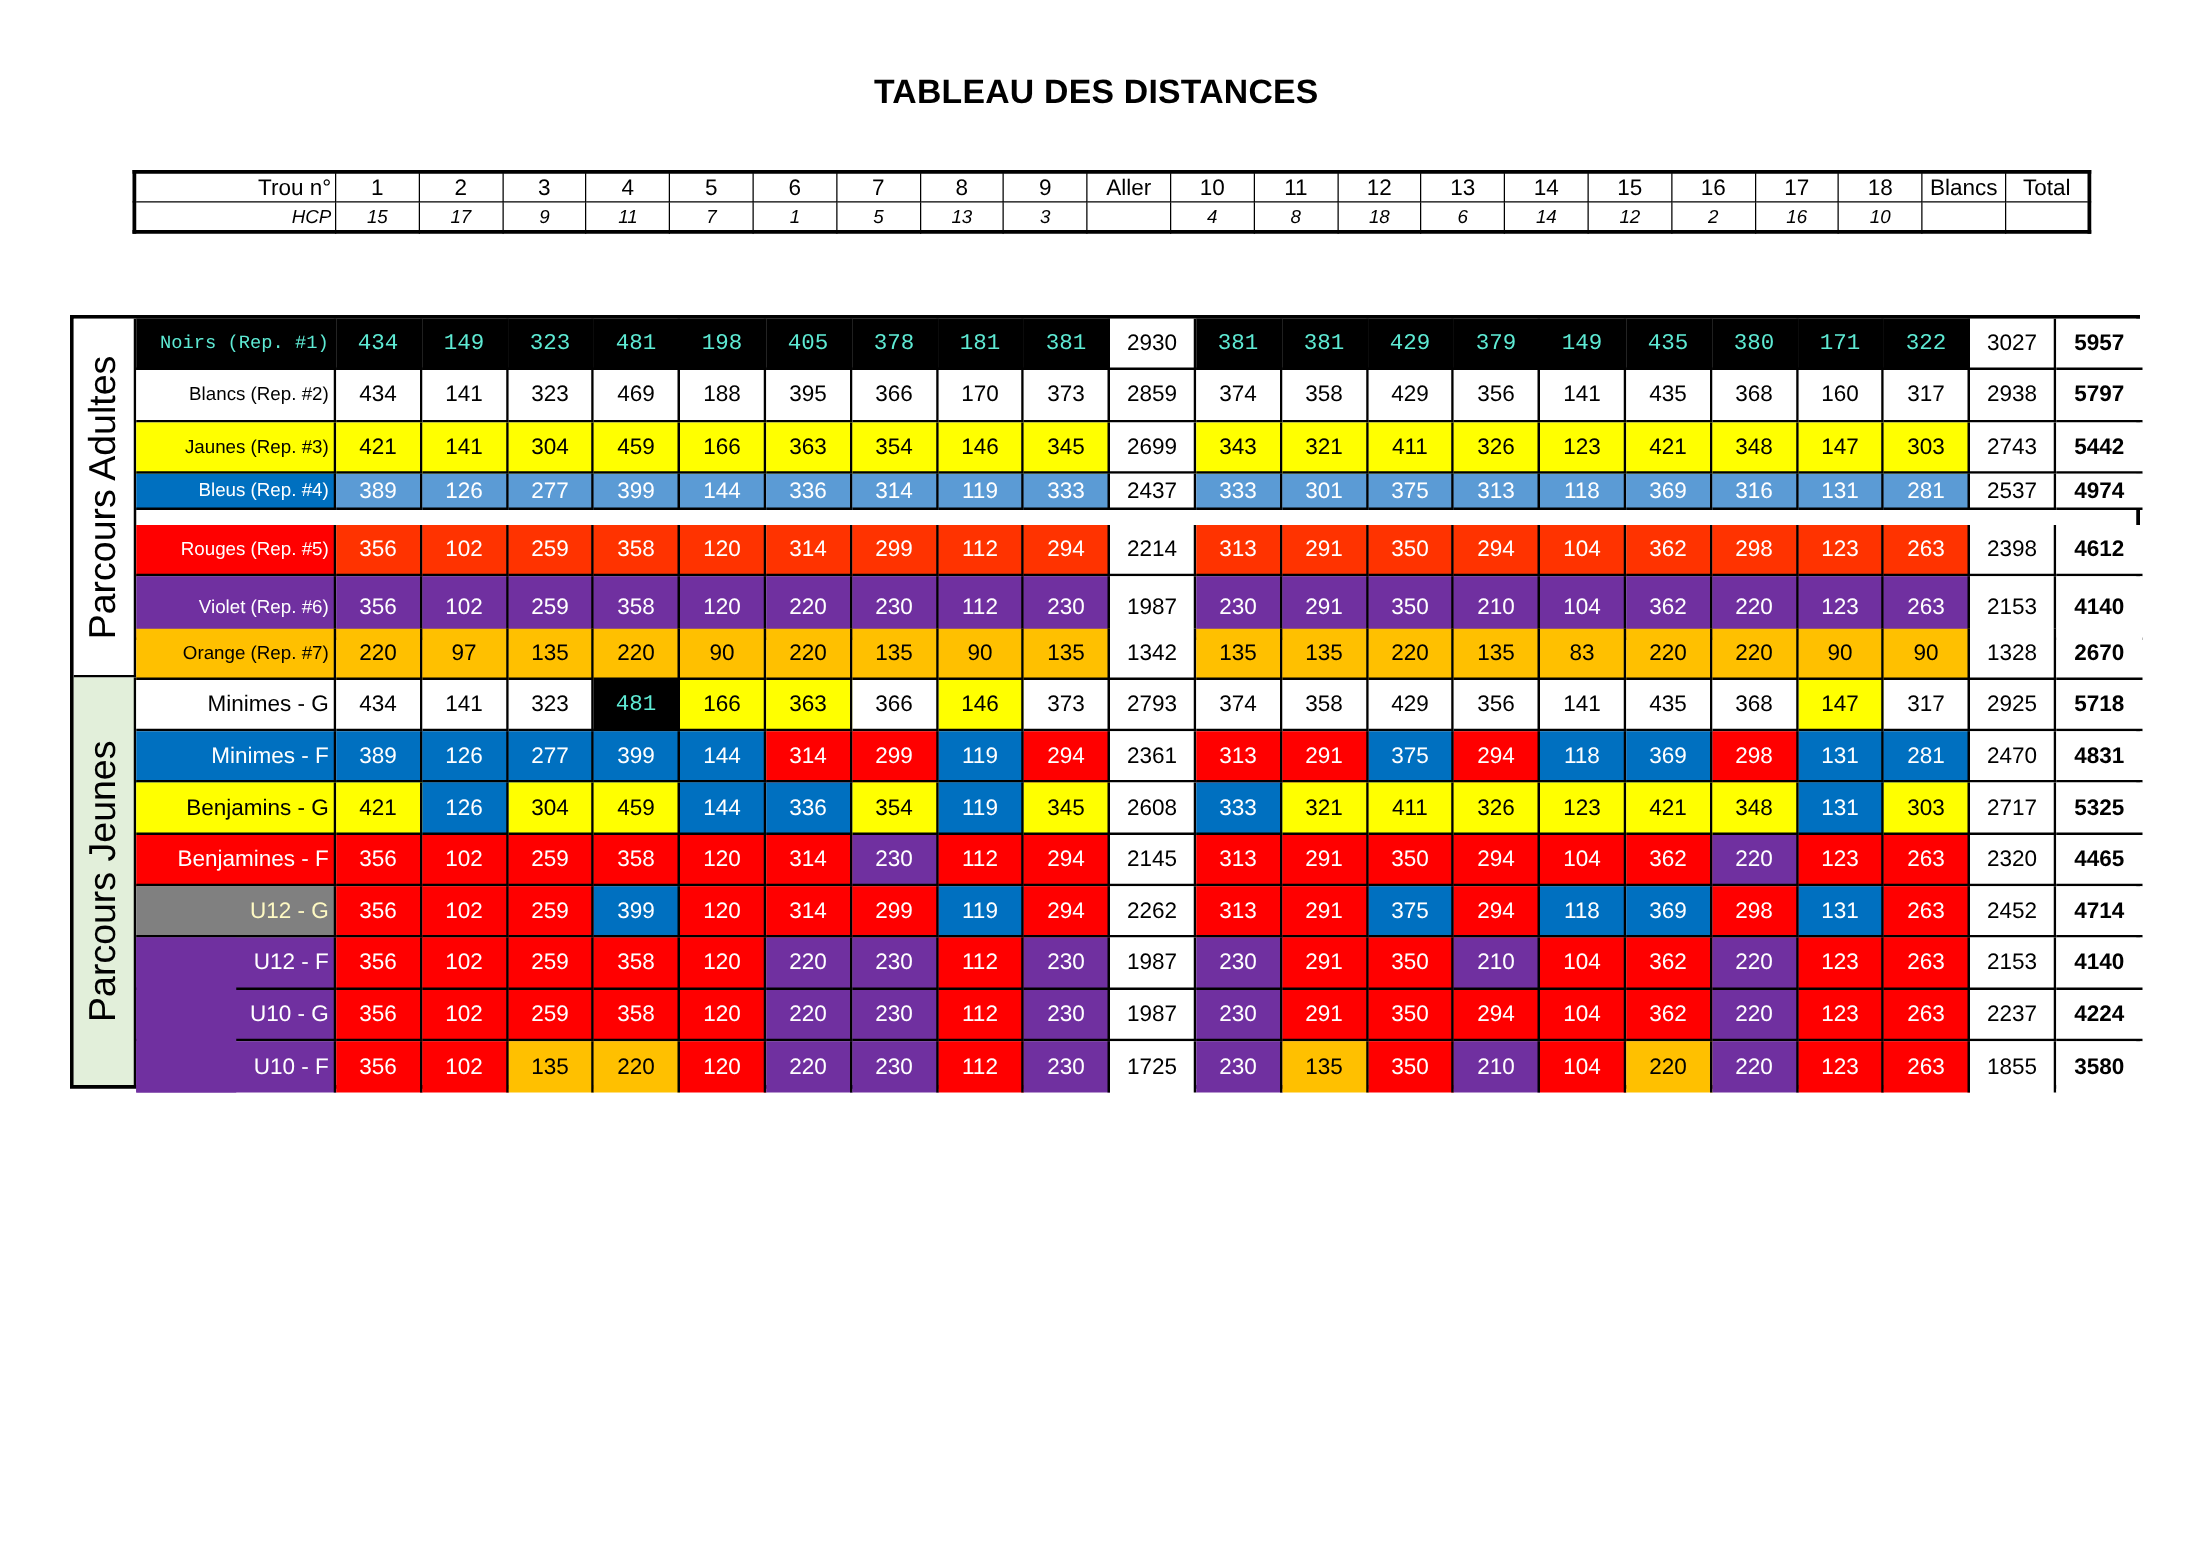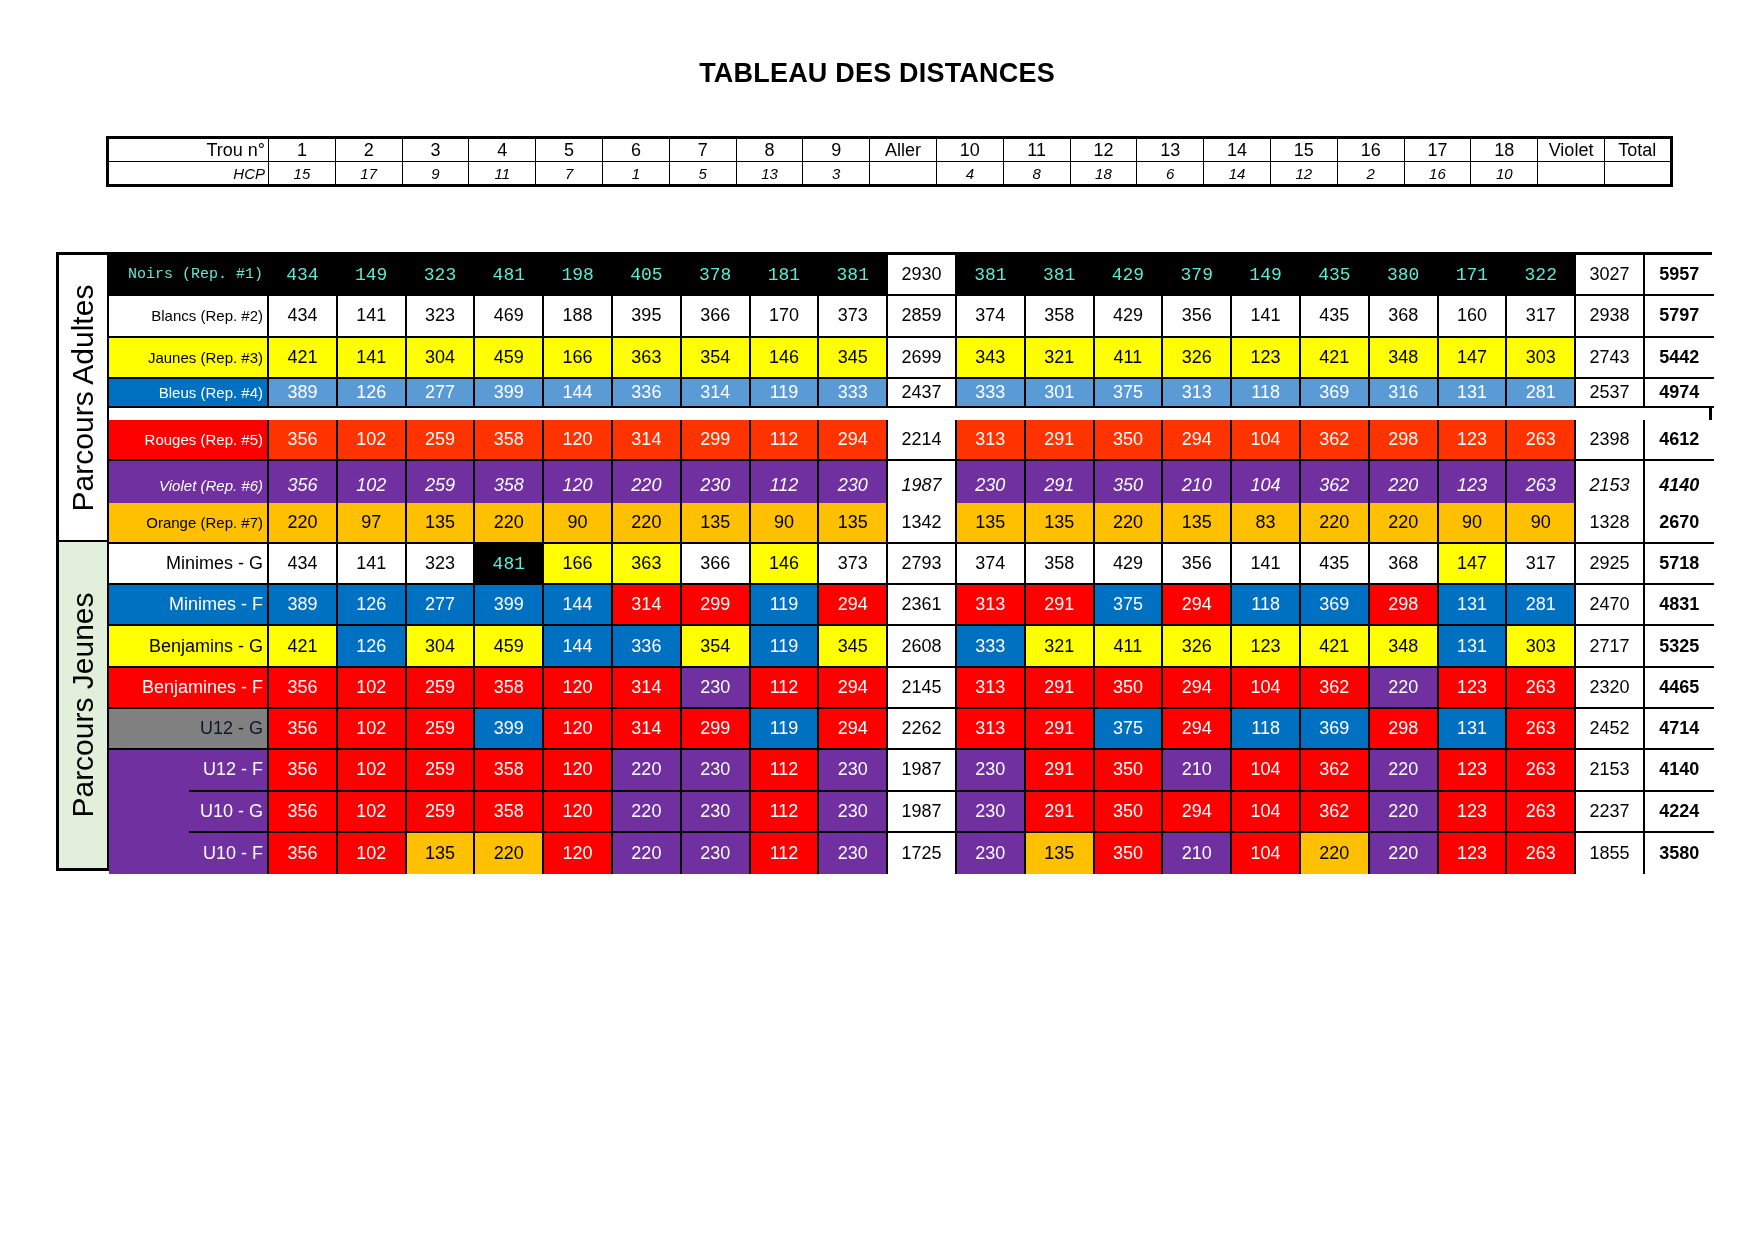--- a/index.html
+++ b/index.html
@@ -38,21 +38,21 @@
 
   .bg-k { background:#000000; color:#5eead4;font-family:Liberation Mono, monospace; }
   .bg-w { background:#ffffff; color:#000000; }
   .bg-y { background:#ffff00; color:#000000; }
   .bg-lb { background:#5b9bd5; color:#ffffff; }
   .bg-db { background:#0070c0; color:#ffffff; }
   .bg-or { background:#ff3300; color:#ffffff; }
   .bg-r { background:#ff0000; color:#ffffff; }
   .bg-p { background:#7030a0; color:#ffffff; }
   .bg-o { background:#ffc000; color:#000000; }
-  .bg-g { background:#808080; color:#0f172a; }
+  .bg-g { background:#808080; color:#fef9c3; }
   .purple-block { position:absolute; left:0; width:80px; background:#7030a0; }
 </style>
 </head>
 <body>
 
 <div class="title">TABLEAU DES DISTANCES</div>
 
 <table class="htable">
   <tbody>
       <tr class="trou" id="hrow-trou">
@@ -69,21 +69,21 @@
         <td>Aller</td>
         <td>10</td>
         <td>11</td>
         <td>12</td>
         <td>13</td>
         <td>14</td>
         <td>15</td>
         <td>16</td>
         <td>17</td>
         <td>18</td>
-        <td>Violet</td>
+        <td>Blancs</td>
         <td>Total</td>
       </tr>
   <tr class="hcp" id="hrow-hcp">
     <td class="lbl">HCP</td>
   <td>15</td>
         <td>17</td>
         <td>9</td>
         <td>11</td>
         <td>7</td>
         <td>1</td>
@@ -228,21 +228,21 @@
         <div class="cell c bg-or">350</div>
         <div class="cell c bg-or">294</div>
         <div class="cell c bg-or">104</div>
         <div class="cell c bg-or">362</div>
         <div class="cell c bg-or">298</div>
         <div class="cell c bg-or">123</div>
         <div class="cell c bg-or">263</div>
         <div class="cell c bg-w">2398</div>
         <div class="cell c bg-w tot">4612</div>
       </div>
-      <div class="row" style="top: 206.35px; height: 51px; font-style: italic;">
+      <div class="row" style="top: 206.35px; height: 51px;">
         <div class="cell rlabel bg-p">Violet  (Rep. #6)</div>
         <div class="cell c bg-p">356</div>
         <div class="cell c bg-p">102</div>
         <div class="cell c bg-p">259</div>
         <div class="cell c bg-p">358</div>
         <div class="cell c bg-p">120</div>
         <div class="cell c bg-p">220</div>
         <div class="cell c bg-p">230</div>
         <div class="cell c bg-p">112</div>
         <div class="cell c bg-p">230</div>

